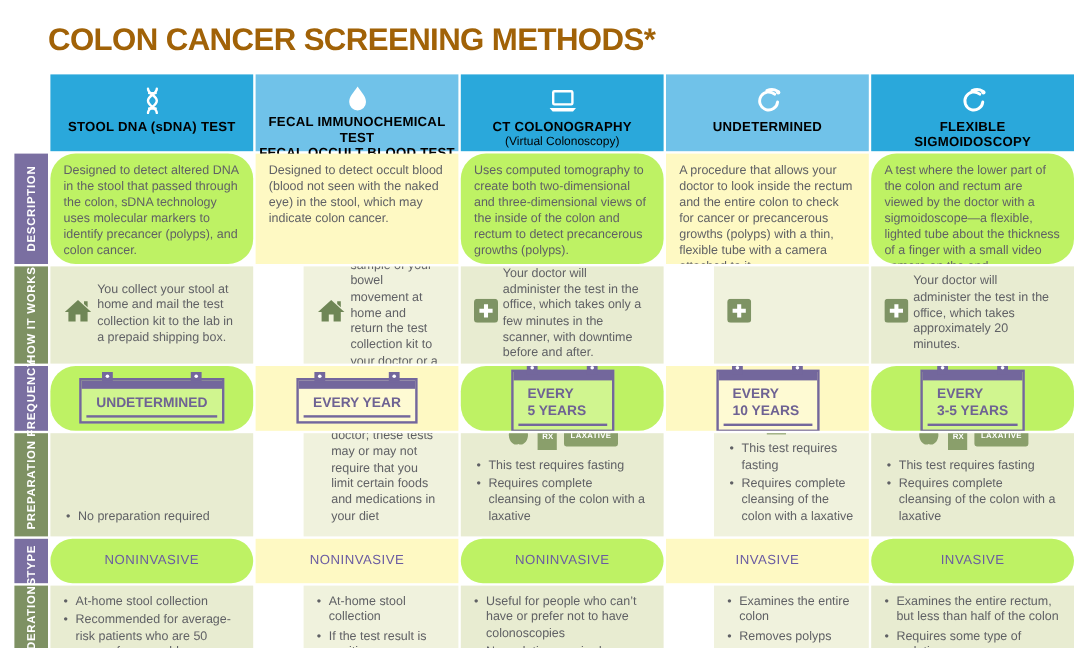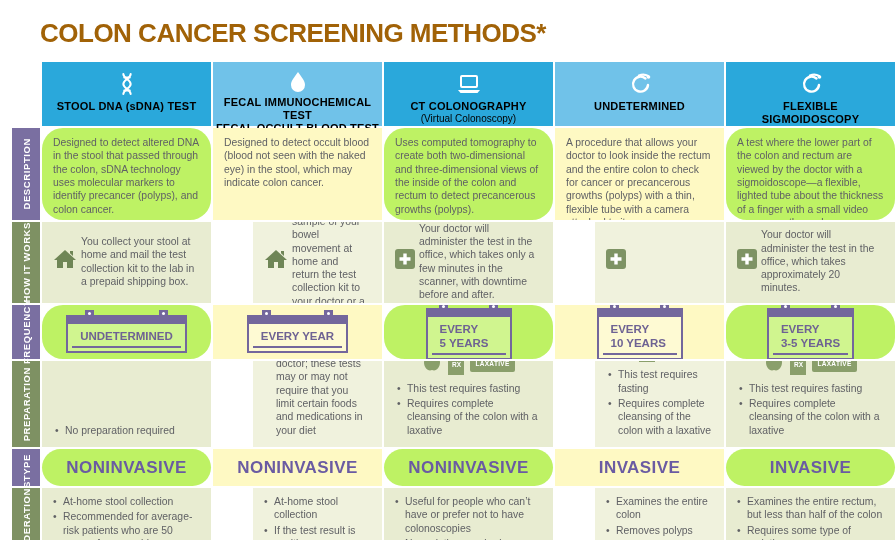--- a/index.html
+++ b/index.html
@@ -66,21 +66,21 @@
   .prep-icons { display:flex; align-items:center; gap:6px; margin-bottom:6px; height:24px; }
   .rx-bottle { position:relative; width:16px; height:20px; background:#8a9f6b; margin-top:3px;
                display:flex; align-items:center; justify-content:center;
                color:#fff; font-size:6.5px; font-weight:bold; }
   .rx-bottle::before { content:""; position:absolute; top:-4px; left:-2px; right:-2px; height:4px; background:#8a9f6b; }
   .lax-box { background:#8a9f6b; color:#fff; font-size:6.5px; font-weight:bold; letter-spacing:0.3px;
              padding:4px 5px; border-radius:2px; }
 
   
   .typecell { display:flex; align-items:center; justify-content:center;
-              font-size:17px; font-weight:bold; color:#6a5ba2; letter-spacing:0.4px; }
+              font-size:11px; font-weight:normal; color:#6a5ba2; letter-spacing:0.4px; }
 
   .cons { padding-top:7px; }
 </style>
 </head>
 <body>
 
 <div class="page">
 
   <h1 class="title">COLON CANCER SCREENING METHODS*</h1>
 

